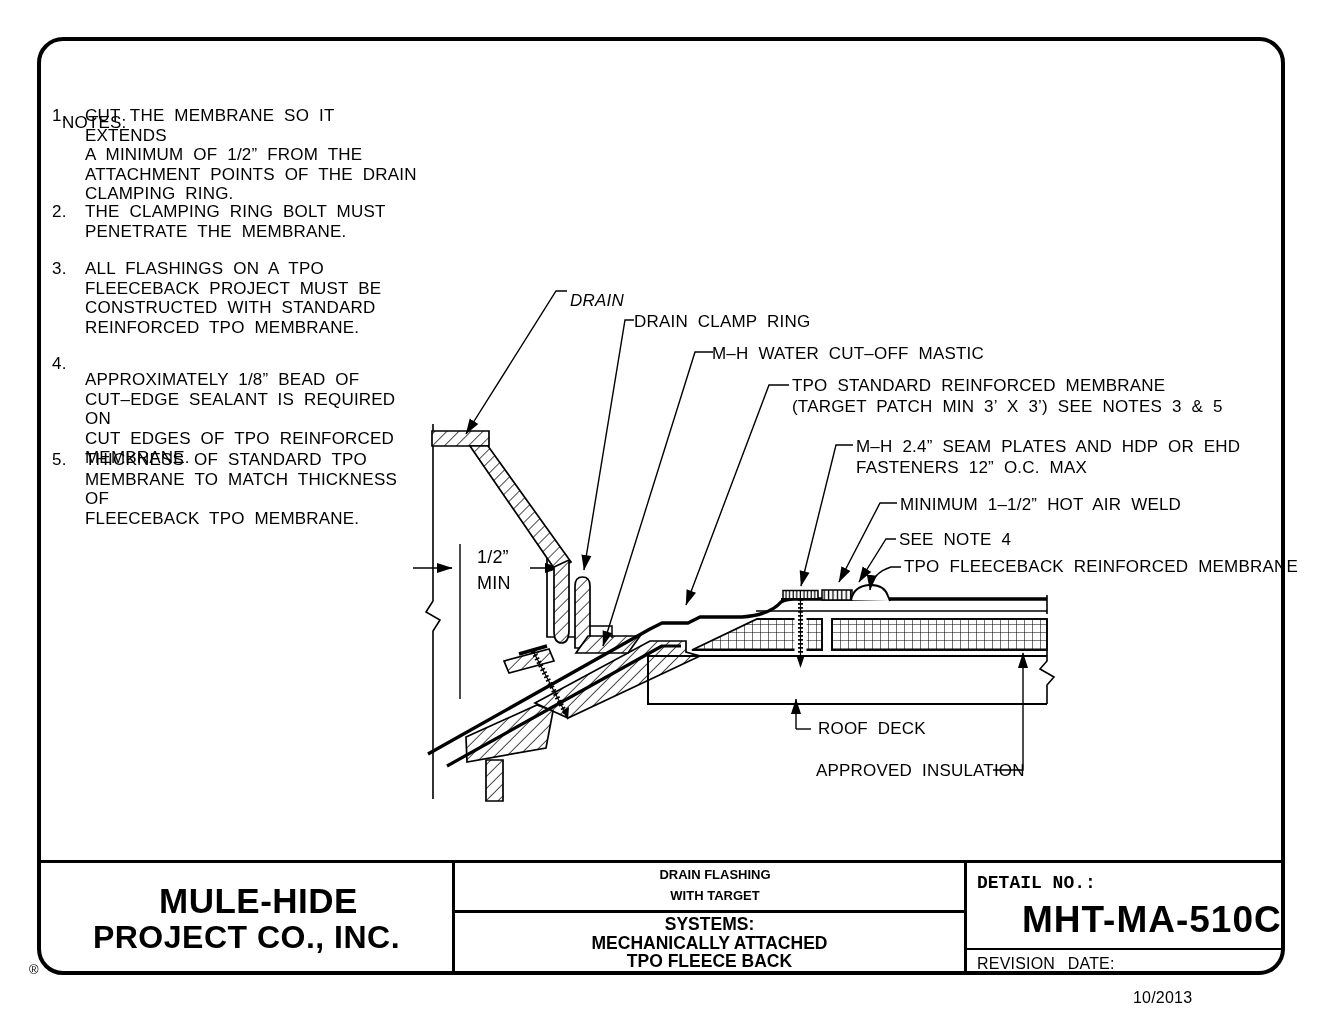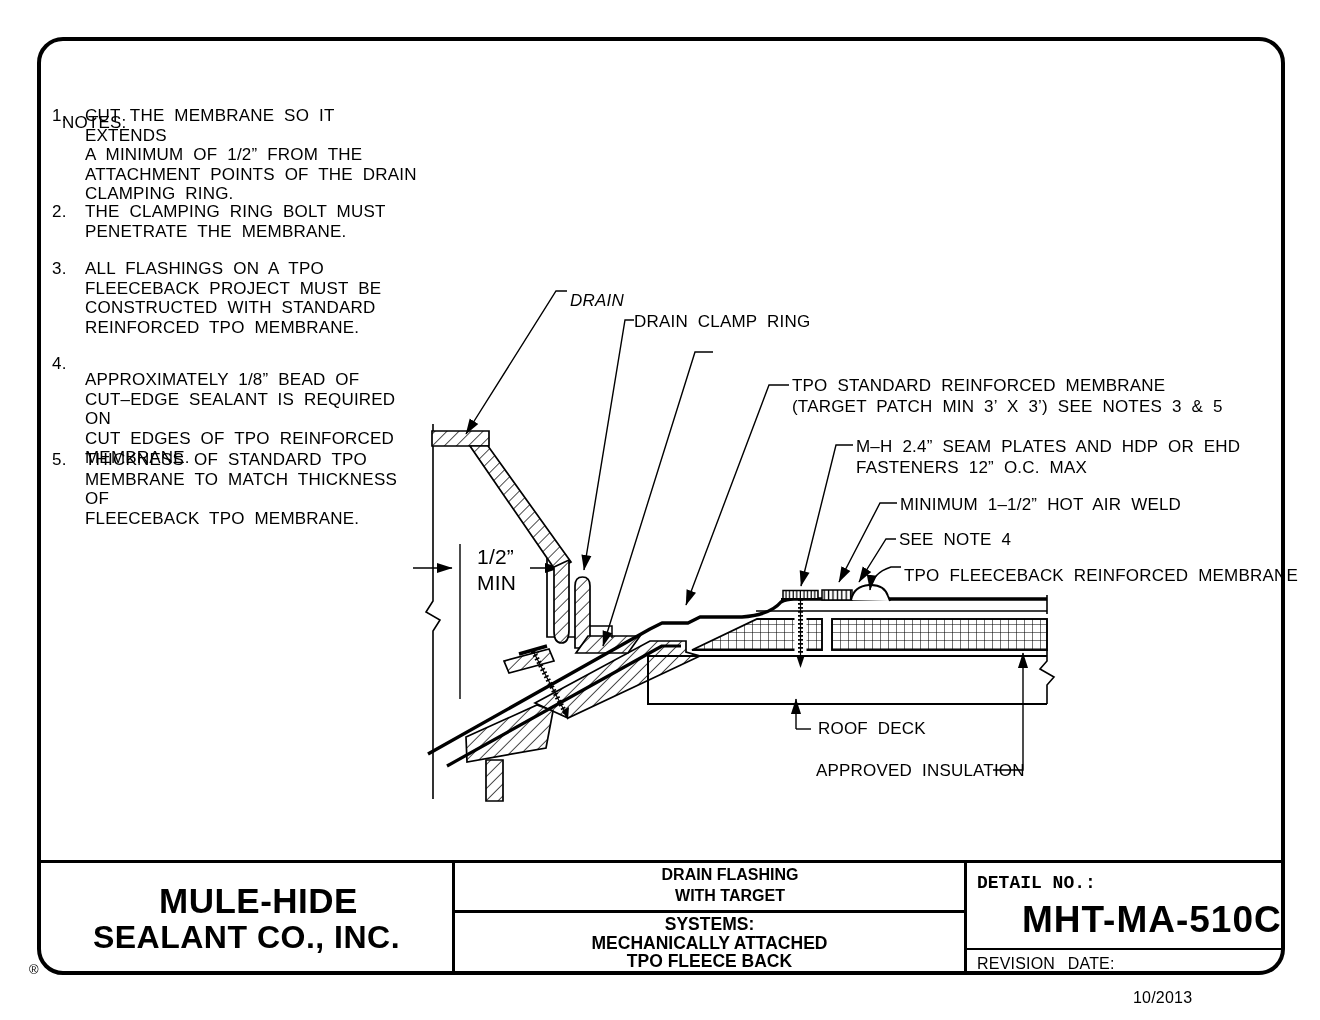--- a/index.html
+++ b/index.html
@@ -10,21 +10,21 @@
          border:4.5px solid #000;border-radius:26px;}
   .tb-line{background:#000;}
   .cad{font-family:"Liberation Sans",sans-serif;font-size:17px;line-height:19.5px;
        letter-spacing:0.2px;word-spacing:5px;white-space:pre-line;color:#000;}
   .callout{line-height:21px;}
   .note-num{left:52px;width:30px;}
   .note-text{left:85px;width:340px;}
   .center{text-align:center;}
   .company1{left:41px;top:881px;width:435px;font-size:35px;font-weight:bold;letter-spacing:0.5px;}
   .company2{left:41px;top:919px;width:411px;font-size:32px;font-weight:bold;letter-spacing:0.5px;}
-  .col2top{left:475px;top:864px;width:510px;font-size:16px;font-weight:bold;line-height:21px;white-space:pre-line;}
+  .col2top{left:460px;top:864px;width:510px;font-size:13px;font-weight:bold;line-height:21px;white-space:pre-line;}
   .col2bot{left:455px;top:915px;width:509px;font-size:17.5px;font-weight:bold;line-height:18.5px;white-space:pre-line;}
   .detail-label{left:977px;top:873px;font-size:18px;font-weight:bold;font-family:Liberation Mono, monospace;}
   .detail-no{left:1022px;top:899px;font-size:37px;font-weight:bold;letter-spacing:1px;}
   .rev-label{left:977px;top:954px;font-size:16px;word-spacing:8px;}
   .rev-value{left:1133px;top:988px;font-size:16px;}
   .regmark{left:29px;top:962px;font-size:13px;}
   svg{position:absolute;left:0;top:0;}
 </style>
 </head>
 <body>
@@ -154,41 +154,42 @@
 MEMBRANE.</div>
 
     <div class="abs cad note-num" style="top:450px;">5.</div>
     <div class="abs cad note-text" style="top:450px;">THICKNESS OF STANDARD TPO
 MEMBRANE TO MATCH THICKNESS OF
 FLEECEBACK TPO MEMBRANE.</div>
   </div>
 
   <div class="abs cad callout" style="left:570px;top:290px;font-style:italic;">DRAIN</div>
   <div class="abs cad callout" style="left:634px;top:311px;">DRAIN CLAMP RING</div>
+  <div class="abs cad callout" style="left:712px;top:343px;">M–H WATER CUT–OFF MASTIC</div>
   <div class="abs cad callout" style="left:792px;top:375px;">TPO STANDARD REINFORCED MEMBRANE
 (TARGET PATCH MIN 3’ X 3’) SEE NOTES 3 &amp; 5</div>
   <div class="abs cad callout" style="left:856px;top:436px;">M–H 2.4” SEAM PLATES AND HDP OR EHD
 FASTENERS 12” O.C. MAX</div>
   <div class="abs cad callout" style="left:900px;top:494px;">MINIMUM 1–1/2” HOT AIR WELD</div>
   <div class="abs cad callout" style="left:899px;top:529px;">SEE NOTE 4</div>
-  <div class="abs cad callout" style="left:904px;top:556px;margin-top:9px;">TPO FLEECEBACK REINFORCED MEMBRANE</div>
+  <div class="abs cad callout" style="left:904px;top:556px;">TPO FLEECEBACK REINFORCED MEMBRANE</div>
   <div class="abs cad callout" style="left:818px;top:718px;">ROOF DECK</div>
   <div class="abs cad callout" style="left:816px;top:760px;">APPROVED INSULATION</div>
-  <div class="abs cad" style="left:477px;top:544px;line-height:26px;font-size:21px;">1/2”
+  <div class="abs cad" style="left:477px;top:544px;line-height:26px;font-size:18px;">1/2”
 MIN</div>
 
   <div>
     <div class="abs tb-line" style="left:39px;top:860px;width:1244px;height:3px;"></div>
     <div class="abs tb-line" style="left:452px;top:862px;width:3px;height:111px;"></div>
     <div class="abs tb-line" style="left:964px;top:862px;width:3px;height:111px;"></div>
     <div class="abs tb-line" style="left:455px;top:910px;width:509px;height:2.5px;"></div>
     <div class="abs tb-line" style="left:967px;top:948px;width:314px;height:1.6px;"></div>
 
     <div class="abs center company1">MULE-HIDE</div>
-    <div class="abs center company2">SEALANT CO., INC.</div>
+    <div class="abs center company2">PROJECT CO., INC.</div>
     <div class="abs regmark">®</div>
 
     <div class="abs center col2top">DRAIN FLASHING
 WITH TARGET</div>
     <div class="abs center col2bot">SYSTEMS:
 MECHANICALLY ATTACHED
 TPO FLEECE BACK</div>
 
     <div class="abs detail-label">DETAIL NO.:</div>
     <div class="abs detail-no">MHT-MA-510C</div>

